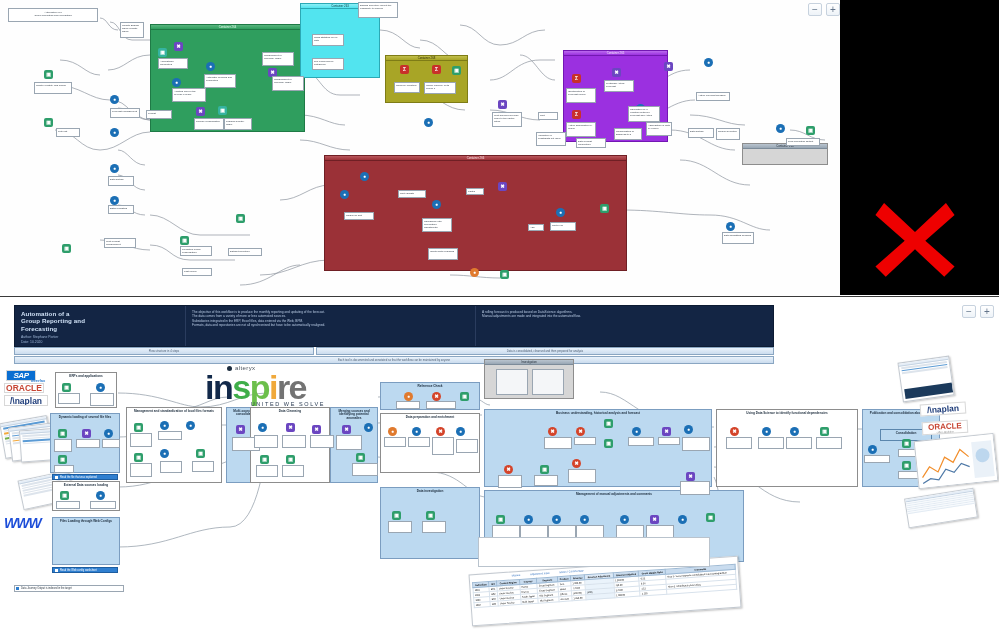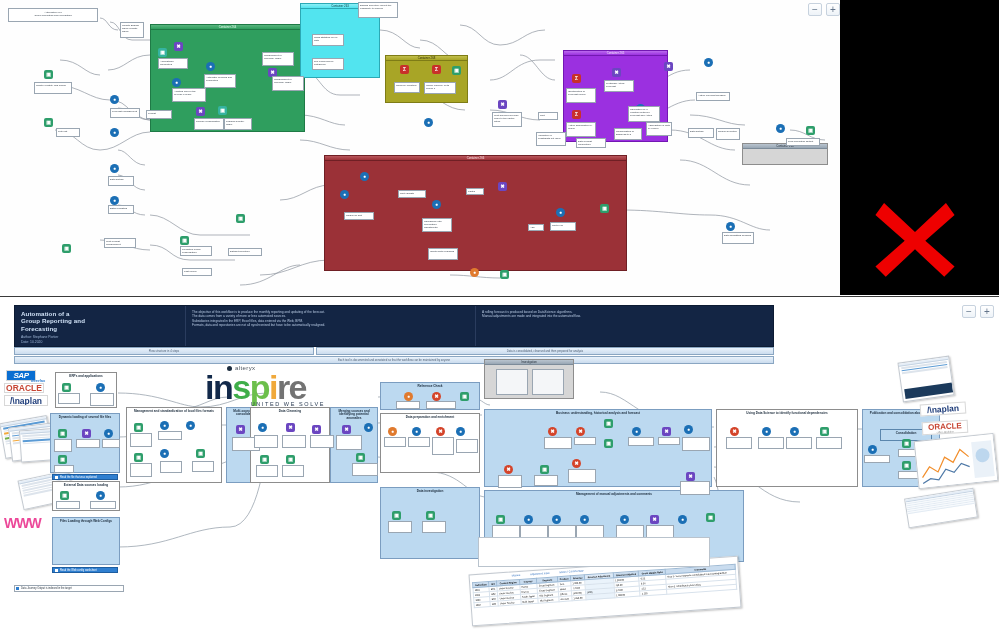--- a/index.html
+++ b/index.html
@@ -151,21 +151,21 @@
   }
   .mockrow { height:1.6px; background:#dde4ec; margin:1px 2px; }
   .mockrow.a { background:#f3a93c;}
   .mockrow.b { background:#5b9bd5;}
   .mockrow.c { background:#70ad47;}
 
   .ss-head { height:3px; background:#e6eef7; border-bottom:1px solid #c5d3e2;}
   .ss-cell { height:2px; background:#f7fafd; border-bottom:1px solid #e3ebf3;}
 
   .www {
-    position:absolute; color:#ec4899; font-weight:bold; 
+    position:absolute; color:#1d4ed8; font-weight:bold; font-style:italic;
     letter-spacing:-1px;
   }
 
   .legend-bar {
     position:absolute; background:#2f7fd0; color:#fff; font-size:2.6px;
     display:flex;align-items:center; padding-left:2px; gap:2px;
     border:1px solid #1d5da0;
   }
   .legend-bar .sq { width:3px;height:3px;background:#fff; }
 </style>

